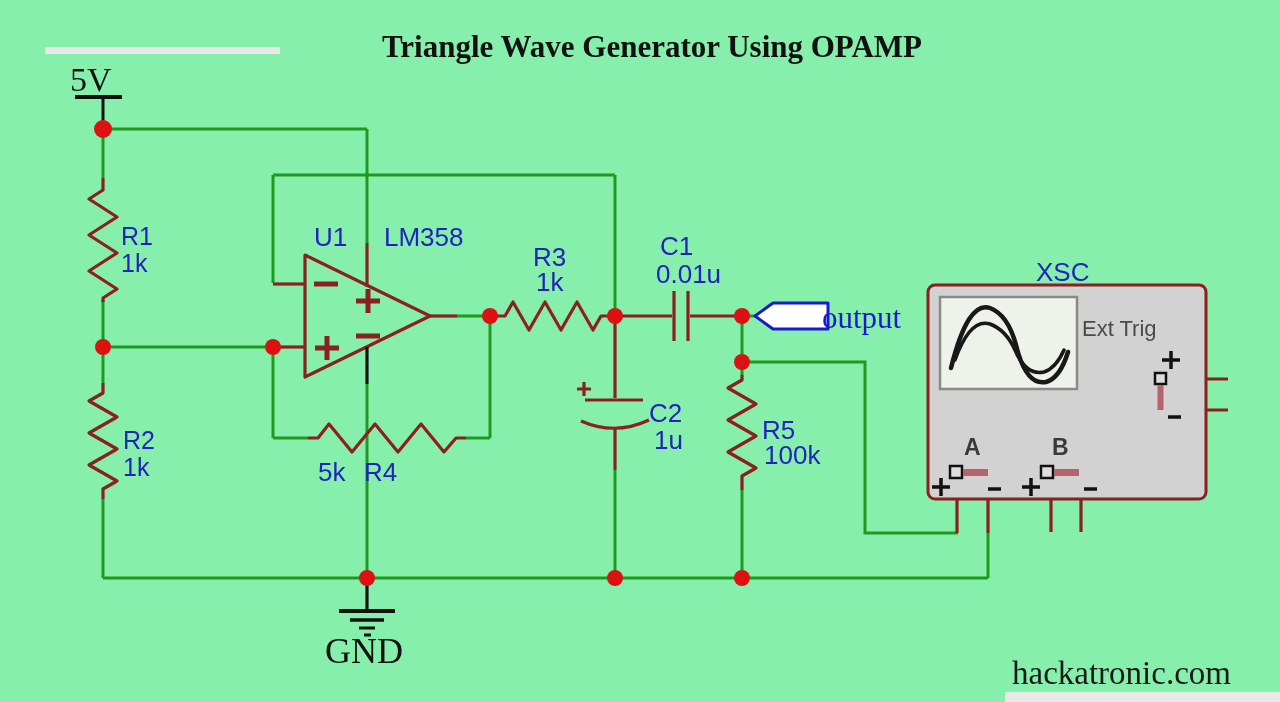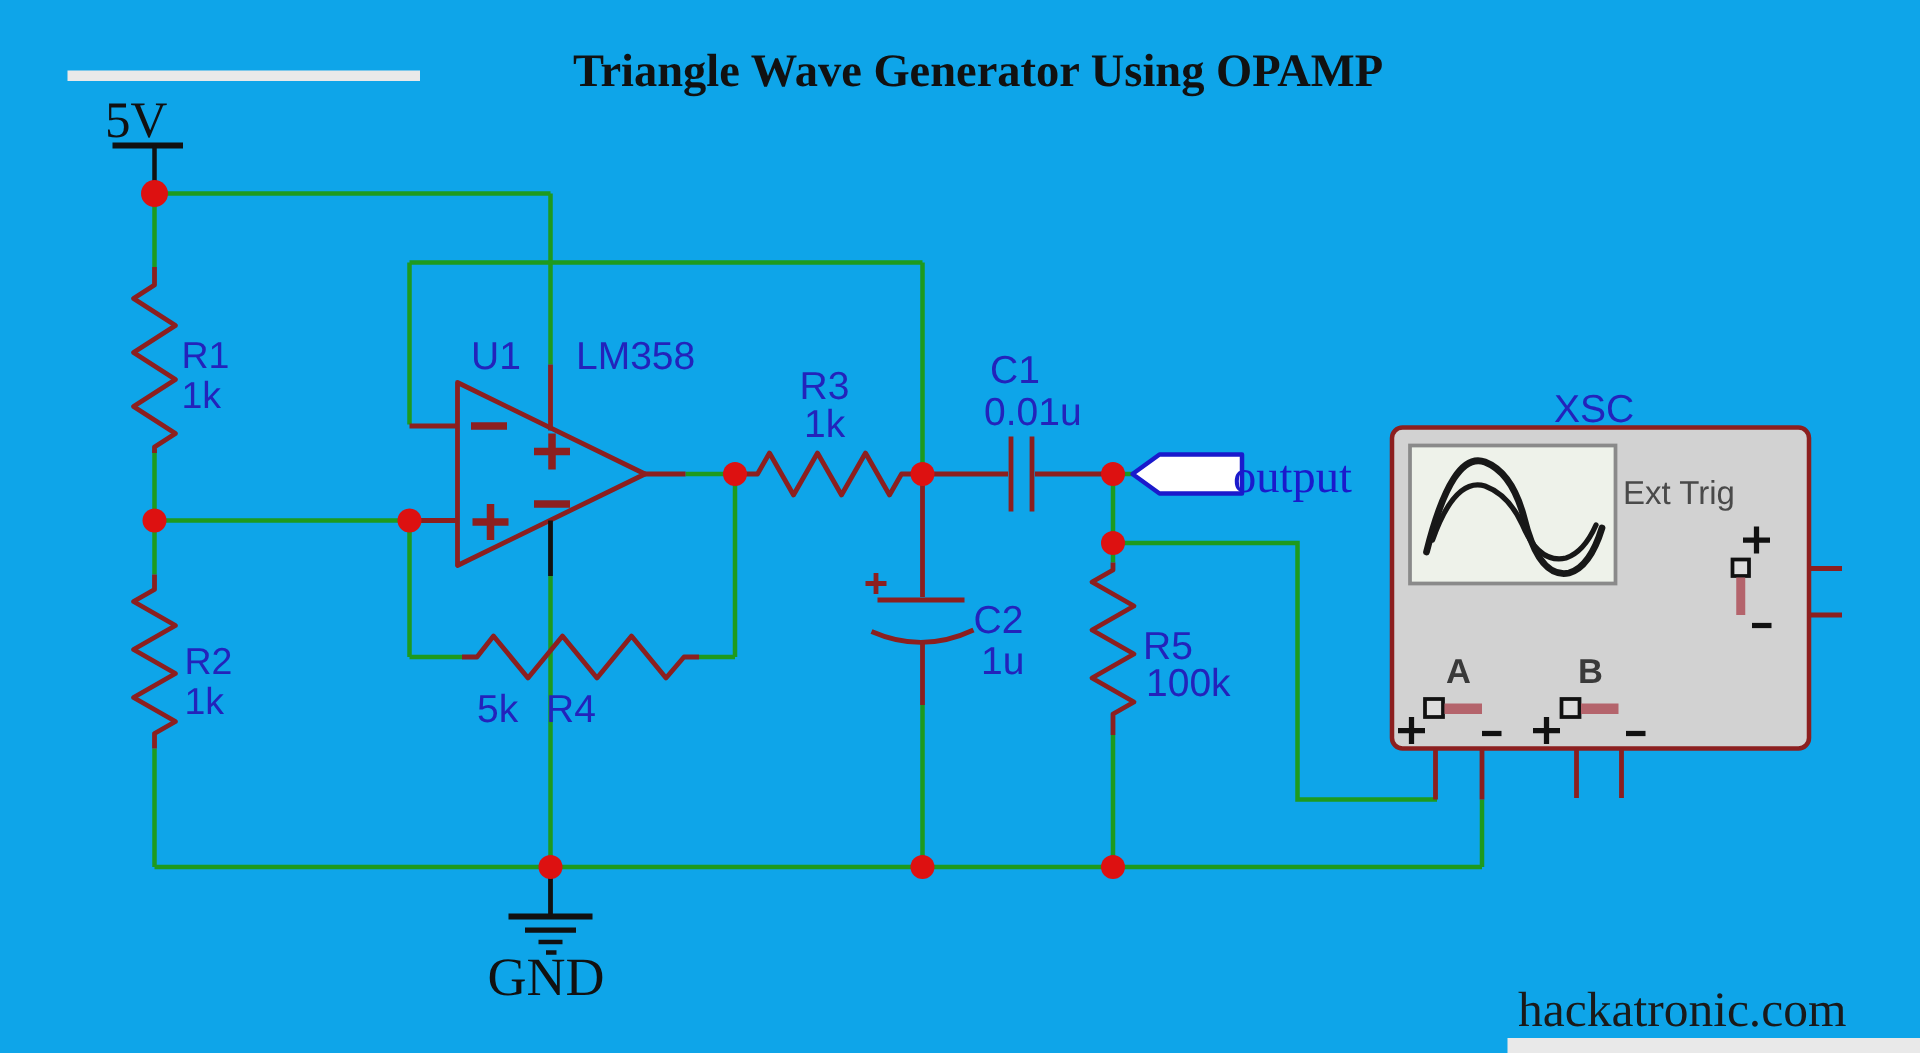--- a/index.html
+++ b/index.html
@@ -1,16 +1,16 @@
 <!DOCTYPE html>
 <html><head>
 <meta charset="utf-8">
 <style>
   html,body{margin:0;padding:0;background:#ffffff;}
-  .stage{position:relative;width:1280px;height:702px;background:#0ea5e9;overflow:hidden;}
+  .stage{position:relative;width:1280px;height:702px;background:#86efac;overflow:hidden;}
   svg{display:block;}
   text{user-select:none;}
   .title{font:bold 31px "Liberation Serif",serif;fill:#111111;}
   .serif-lbl{font:34px "Liberation Serif",serif;fill:#111111;}
   .gnd-lbl{font:36px "Liberation Serif",serif;fill:#111111;}
   .wm{font:33px "Liberation Serif",serif;fill:#1a1a1a;}
   .blue-lbl{font:26px "Liberation Sans",sans-serif;fill:#2323bb;}
   .blue-lbl-sm{font:25px "Liberation Sans",sans-serif;fill:#2323bb;}
   .out-lbl{font:31px "Liberation Serif",serif;fill:#1a1acc;}
   .scope-lbl{font:22px "Liberation Sans",sans-serif;fill:#4a4a4a;}

